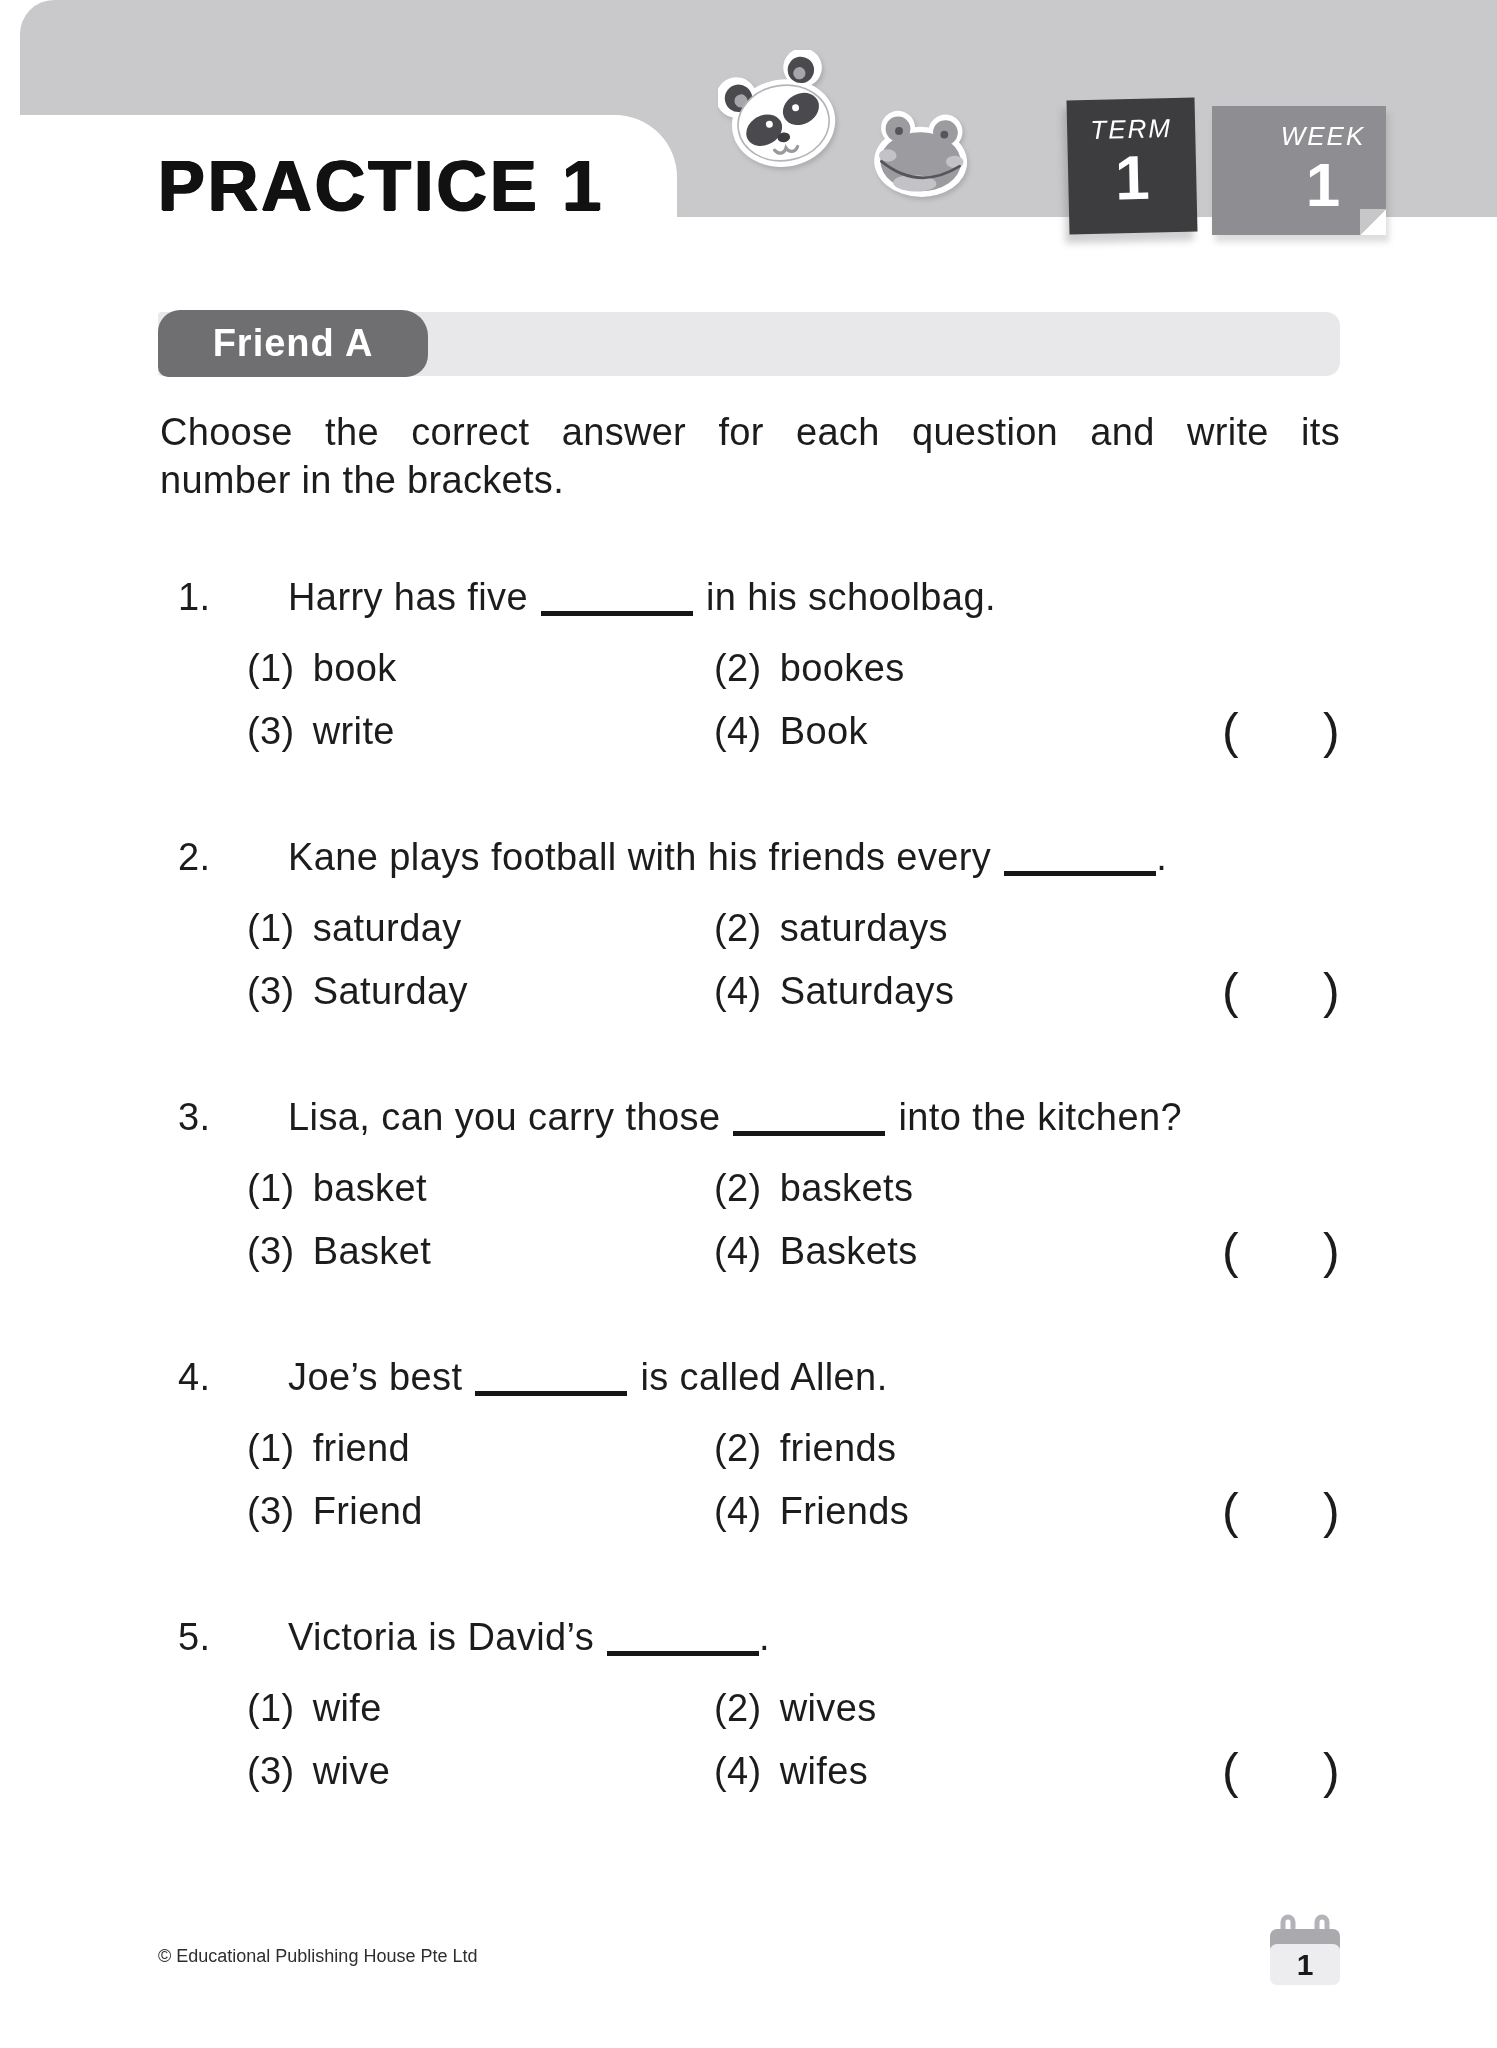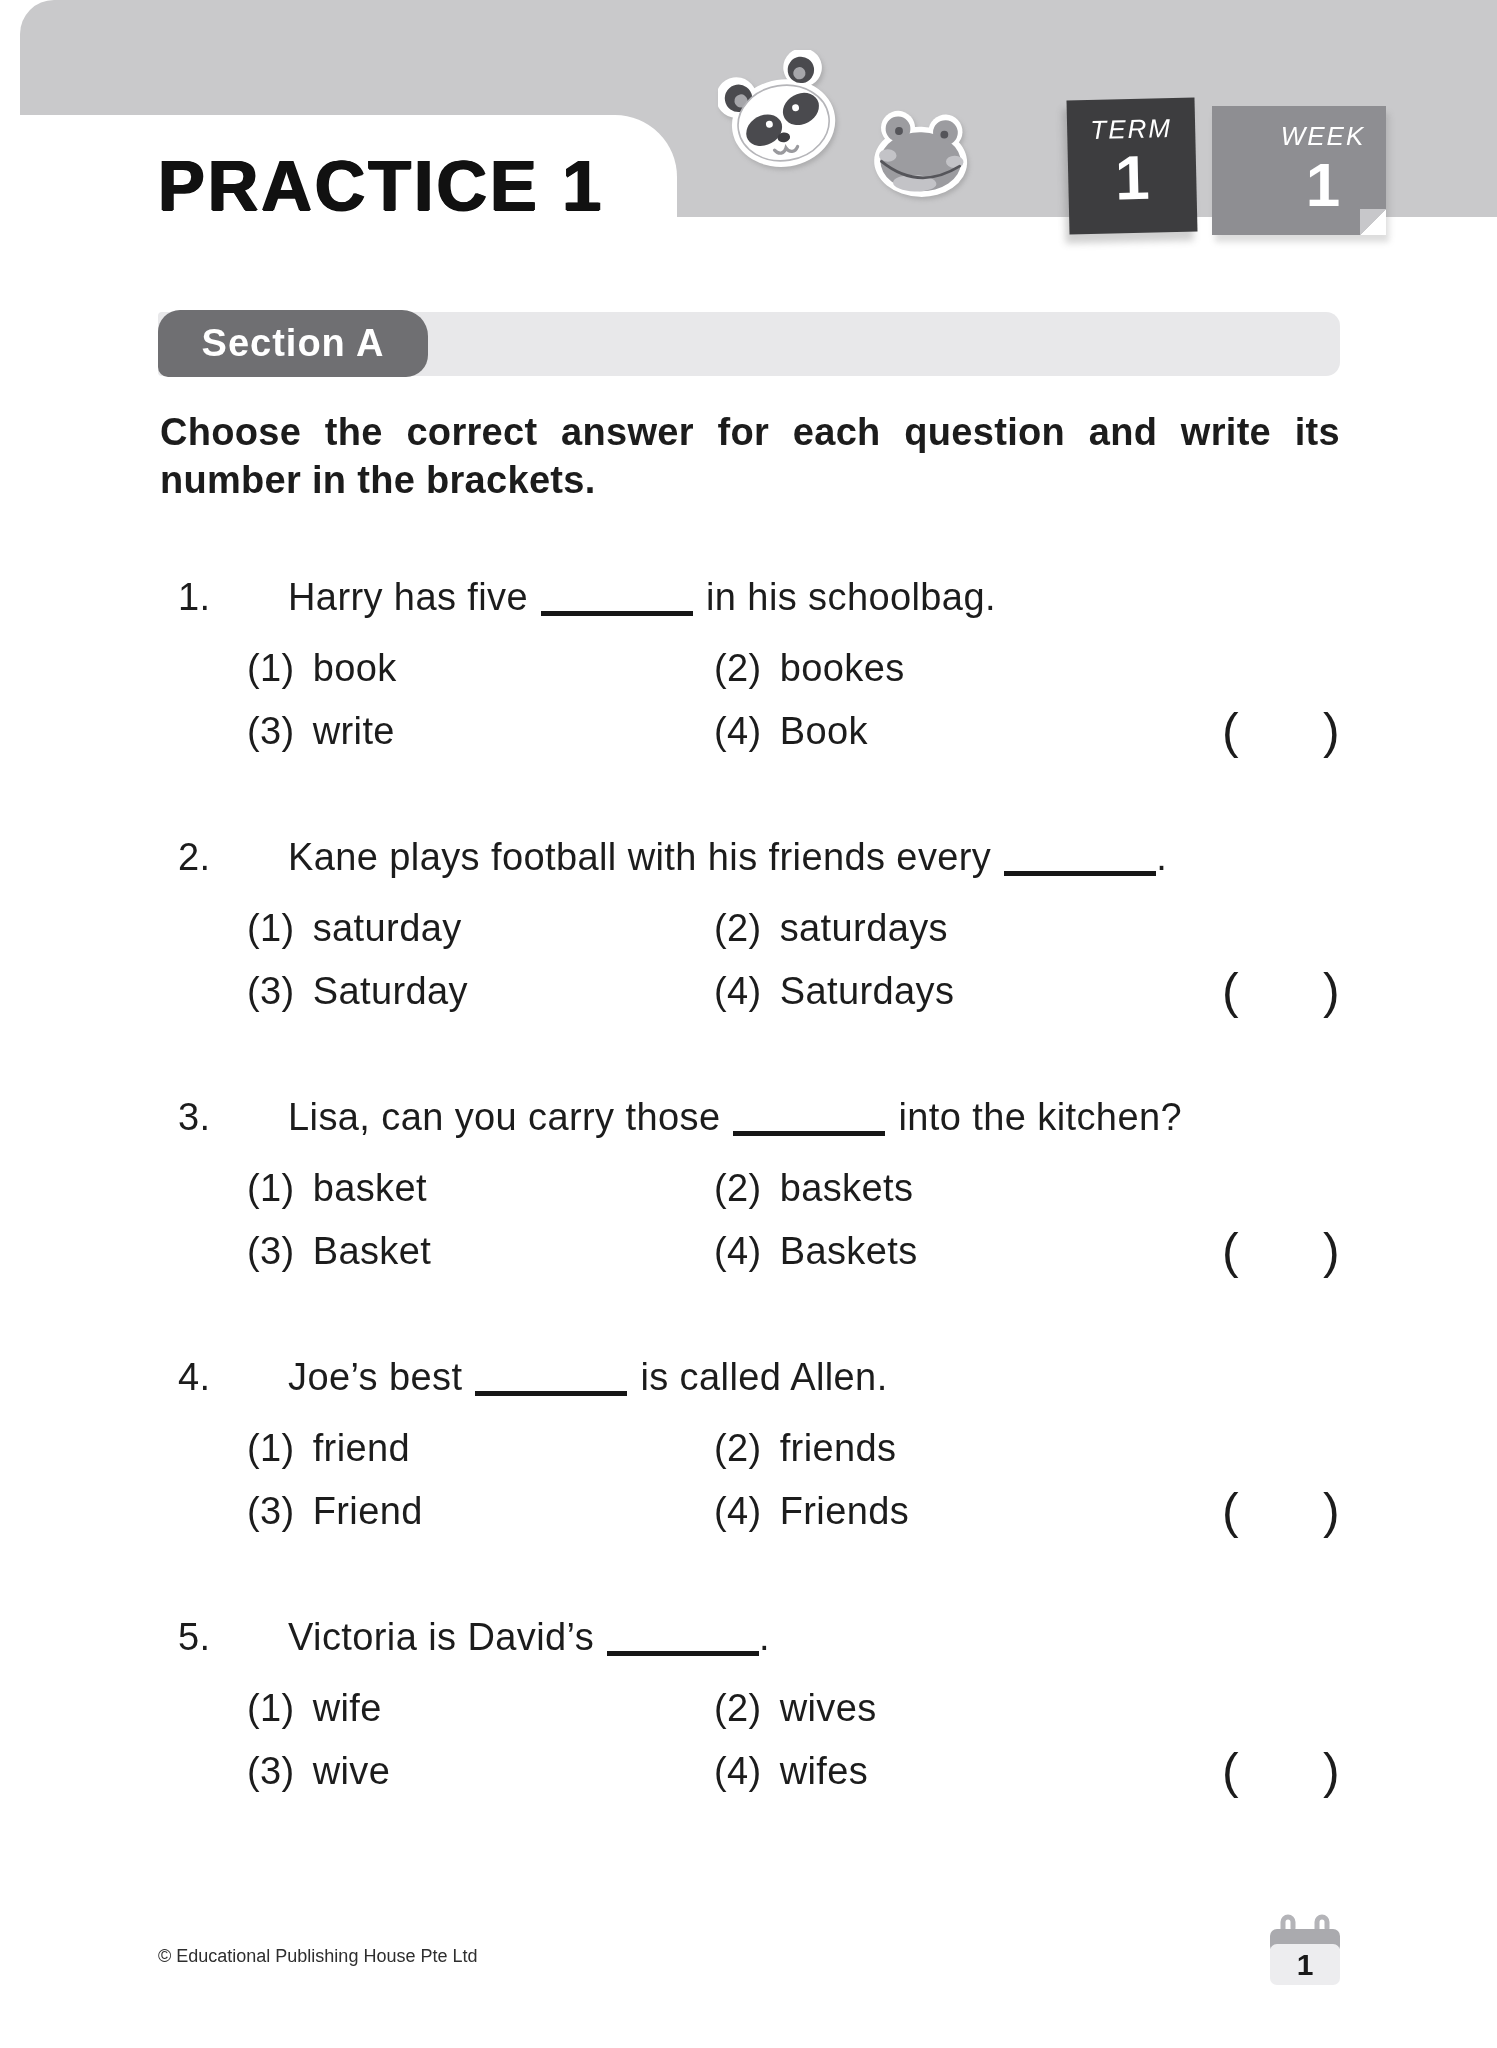--- a/index.html
+++ b/index.html
@@ -36,21 +36,21 @@
          background:var(--section_bar,#e8e8ea);border-radius:4px 14px 14px 4px;}
   .section-tab{position:absolute;left:0;top:-2px;width:270px;height:67px;
          background:var(--section_tab,#6f6f72);border-radius:22px 26px 22px 10px;
          display:flex;align-items:center;justify-content:center;}
   .section-tab span{color:#fff;font-size:38px;font-weight:700;letter-spacing:1px;}
   .section-title{position:absolute;left:302px;top:0;height:64px;display:flex;align-items:center;
          font-size:38px;font-weight:700;letter-spacing:0.5px;}
 
   
   .content{position:absolute;left:160px;top:408px;width:1180px;}
-  .instructions{font-size:38px;font-weight:700;line-height:48px;letter-spacing:0.3px;}
+  .instructions{font-size:38px;font-weight:400;line-height:48px;letter-spacing:0.3px;}
   .instructions .jline{text-align:justify;text-align-last:justify;}
   .questions{margin-top:70px;}
   .question{margin-bottom:71px;font-size:38px;letter-spacing:0.4px;}
   .q-line{display:flex;line-height:46px;margin-bottom:17px;}
   .q-num{width:70px;padding-left:18px;flex:none;}
   .q-text{flex:1;margin-left:40px;}
   .blank{display:inline-block;width:152px;height:32px;border-bottom:5px solid #161616;
          vertical-align:-6px;margin-left:13px;}
   .q-post.spaced{margin-left:13px;}
   .opt-row{display:flex;line-height:63px;padding-left:87px;}
@@ -115,21 +115,21 @@
     <span class="badge-label">TERM</span>
     <span class="badge-num">1</span>
   </div>
   <div class="badge week">
     <span class="badge-label">WEEK</span>
     <span class="badge-num">1</span>
   </div>
 
   <div class="section-bar">
     <div class="section-tab">
-      <span>Section A</span>
+      <span>Friend A</span>
     </div>
   </div>
 
   <div class="content">
     <div class="instructions">
       <div class="jline">Choose the correct answer for each question and write its</div>
       <div>number in the brackets.</div>
     </div>
     <div class="questions" id="questions">
     <div class="question">

